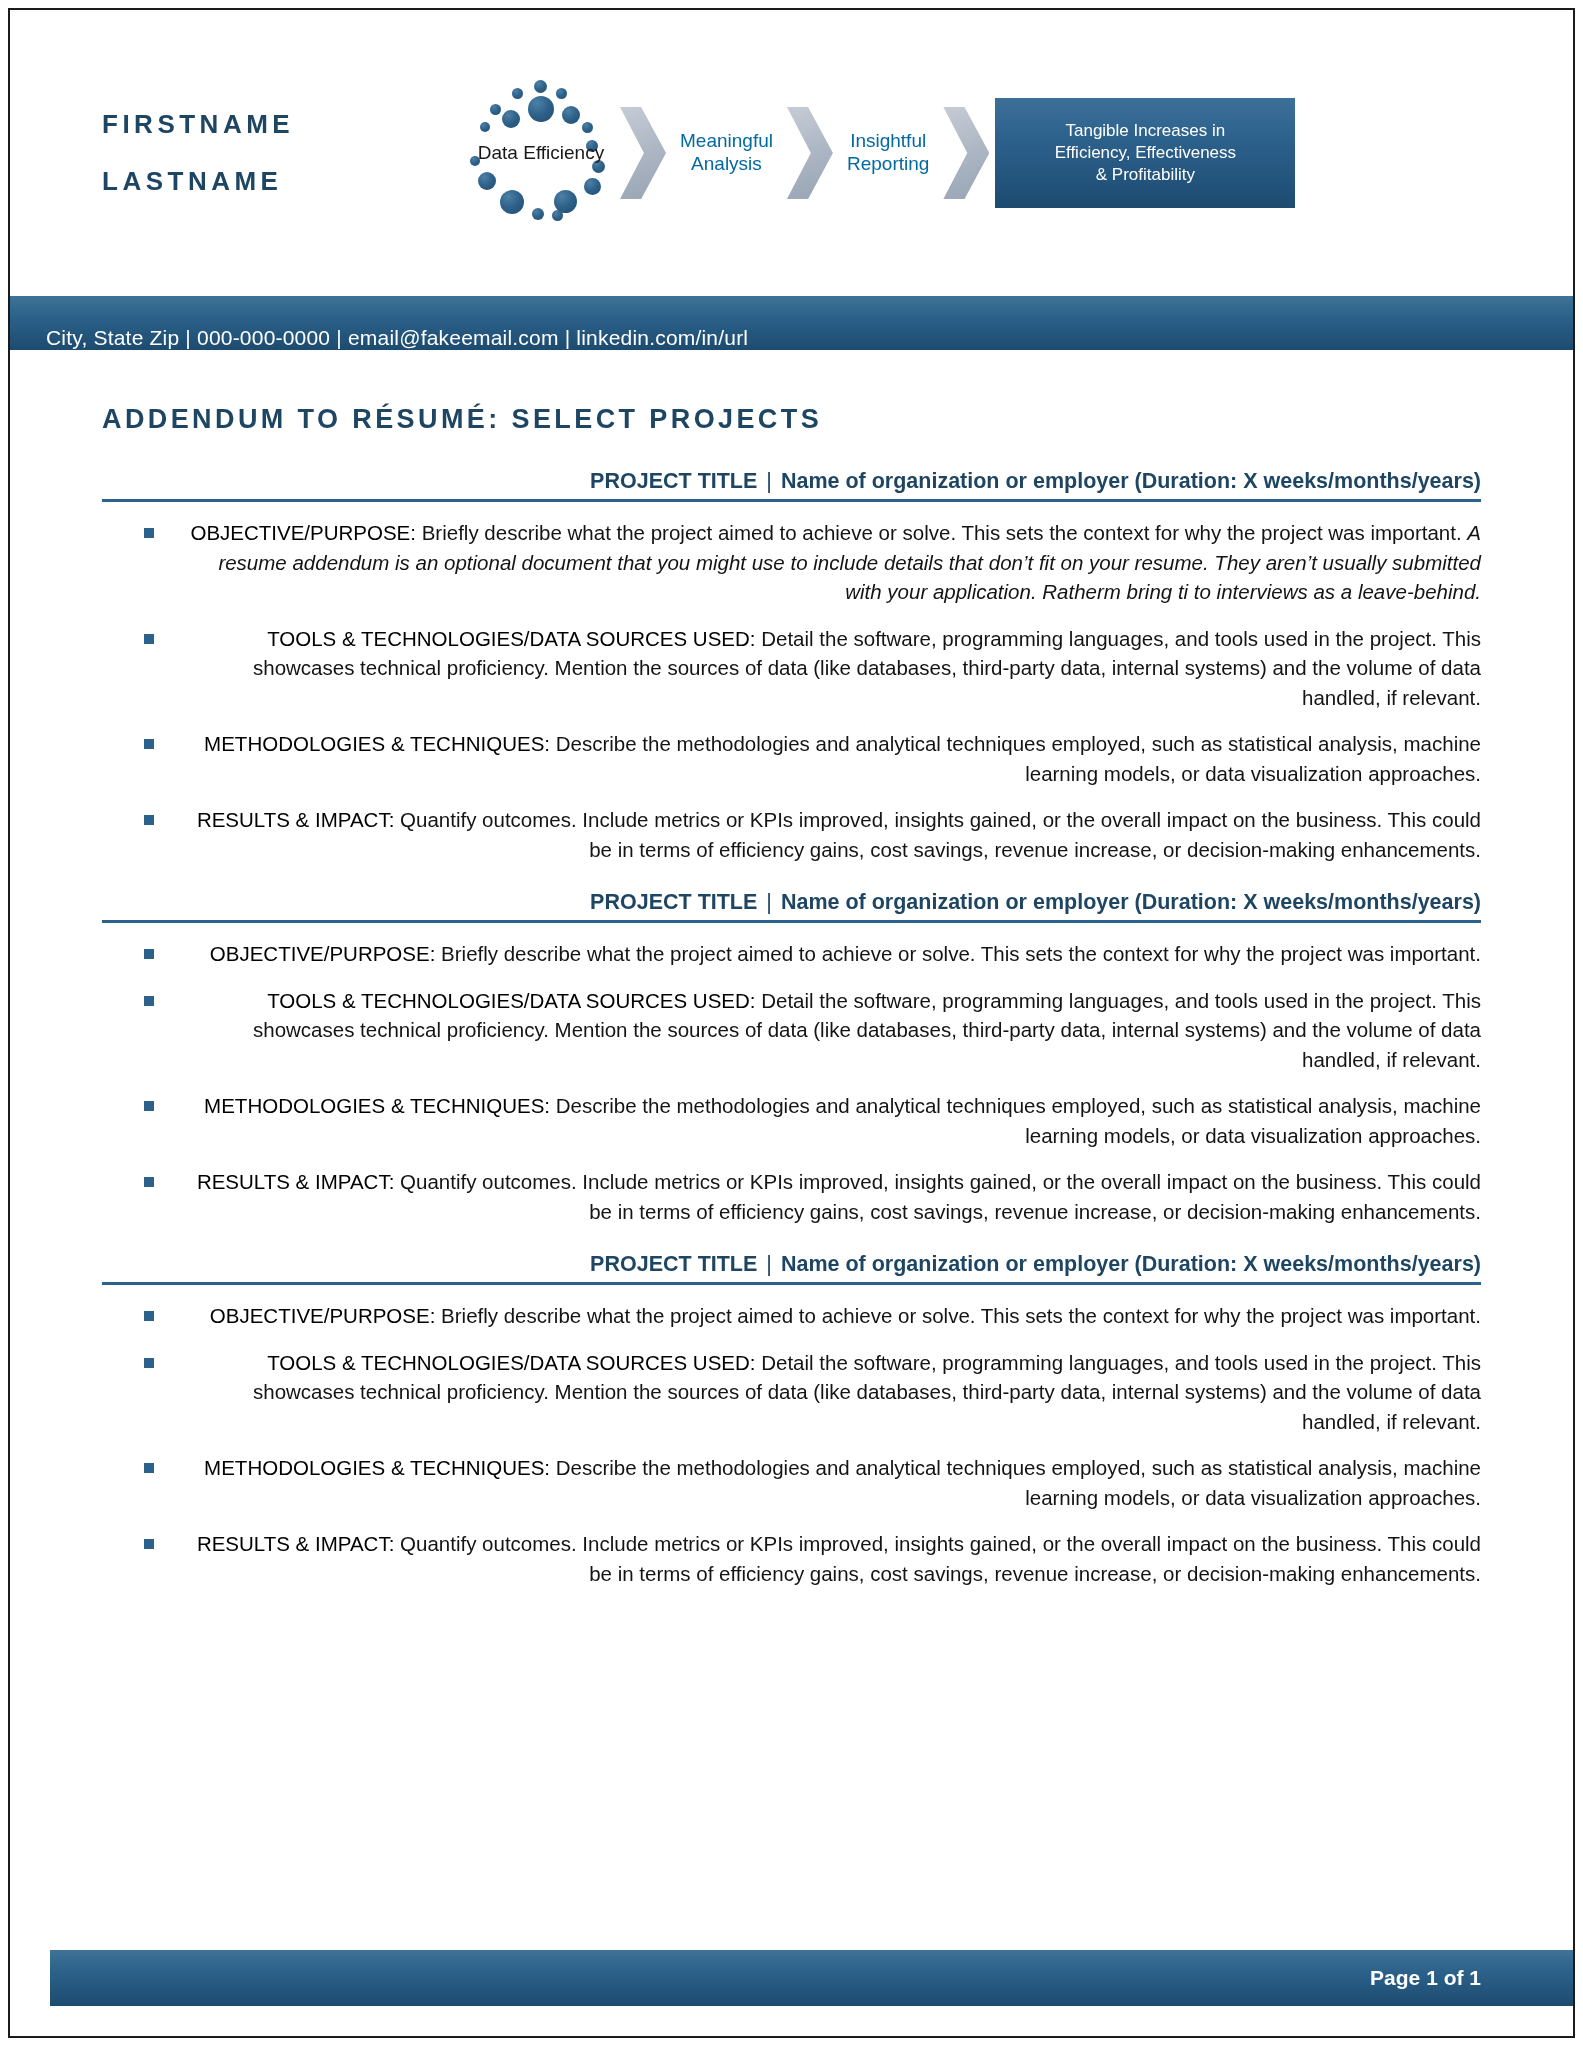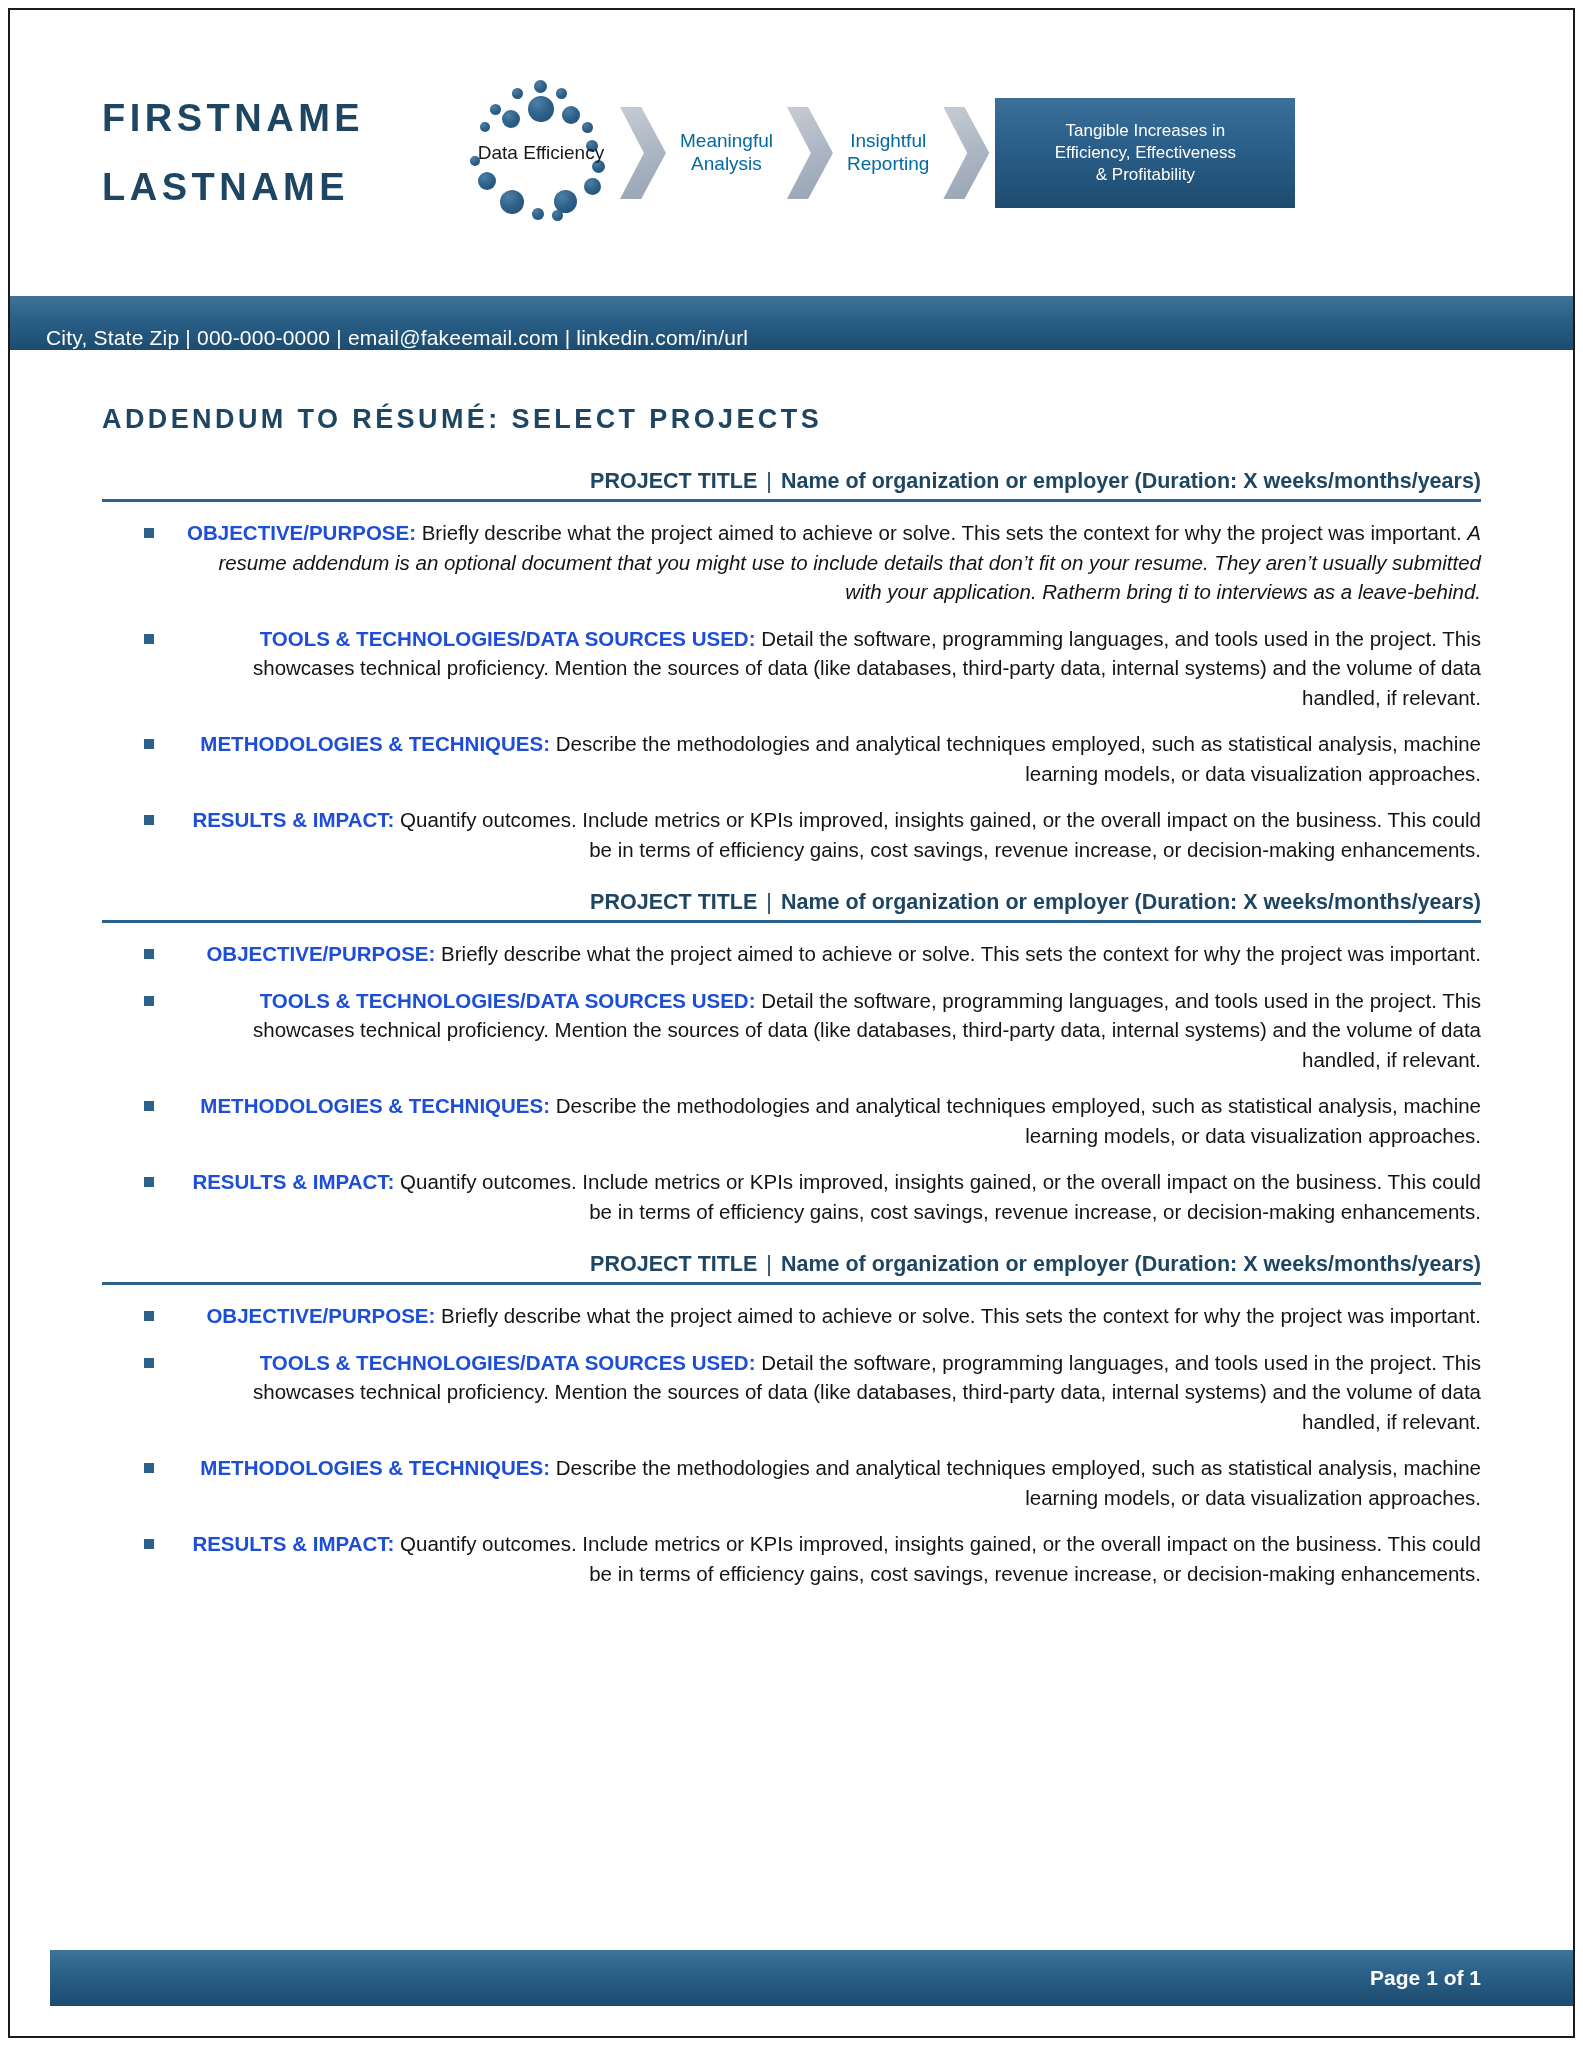--- a/index.html
+++ b/index.html
@@ -51,21 +51,21 @@
   .name-line {
     font-family: "Liberation Sans", sans-serif;
     font-weight: 700;
     font-size: 43px;
     letter-spacing: 4.5px;
     color: #1e4663;
     text-transform: uppercase;
     font-variant: small-caps;
     white-space: nowrap;
   }
-  .name-line.first { font-size: 38px; }
+  .name-line.first { font-size: 26px; }
   .name-line.second { margin-top: 30px; }
 
   
   .process {
     position: relative;
     flex: 1 1 auto;
     height: 190px;
     display: flex;
     align-items: center;
   }
@@ -187,22 +187,22 @@
   ul.bullets li:last-child { margin-bottom: 0; }
   ul.bullets li .sq {
     position: absolute;
     left: 42px;
     top: 10px;
     width: 10px;
     height: 10px;
     background: #2c618c;
   }
   .lbl {
-    color: #1d4ed8;
-    font-weight: 700;
+    color: #000000;
+    font-weight: 400;
   }
   .ital { font-style: italic; }
 
   
   .footer-bar {
     position: absolute;
     left: 0;
     right: 0;
     bottom: 30px;
     height: 56px;

